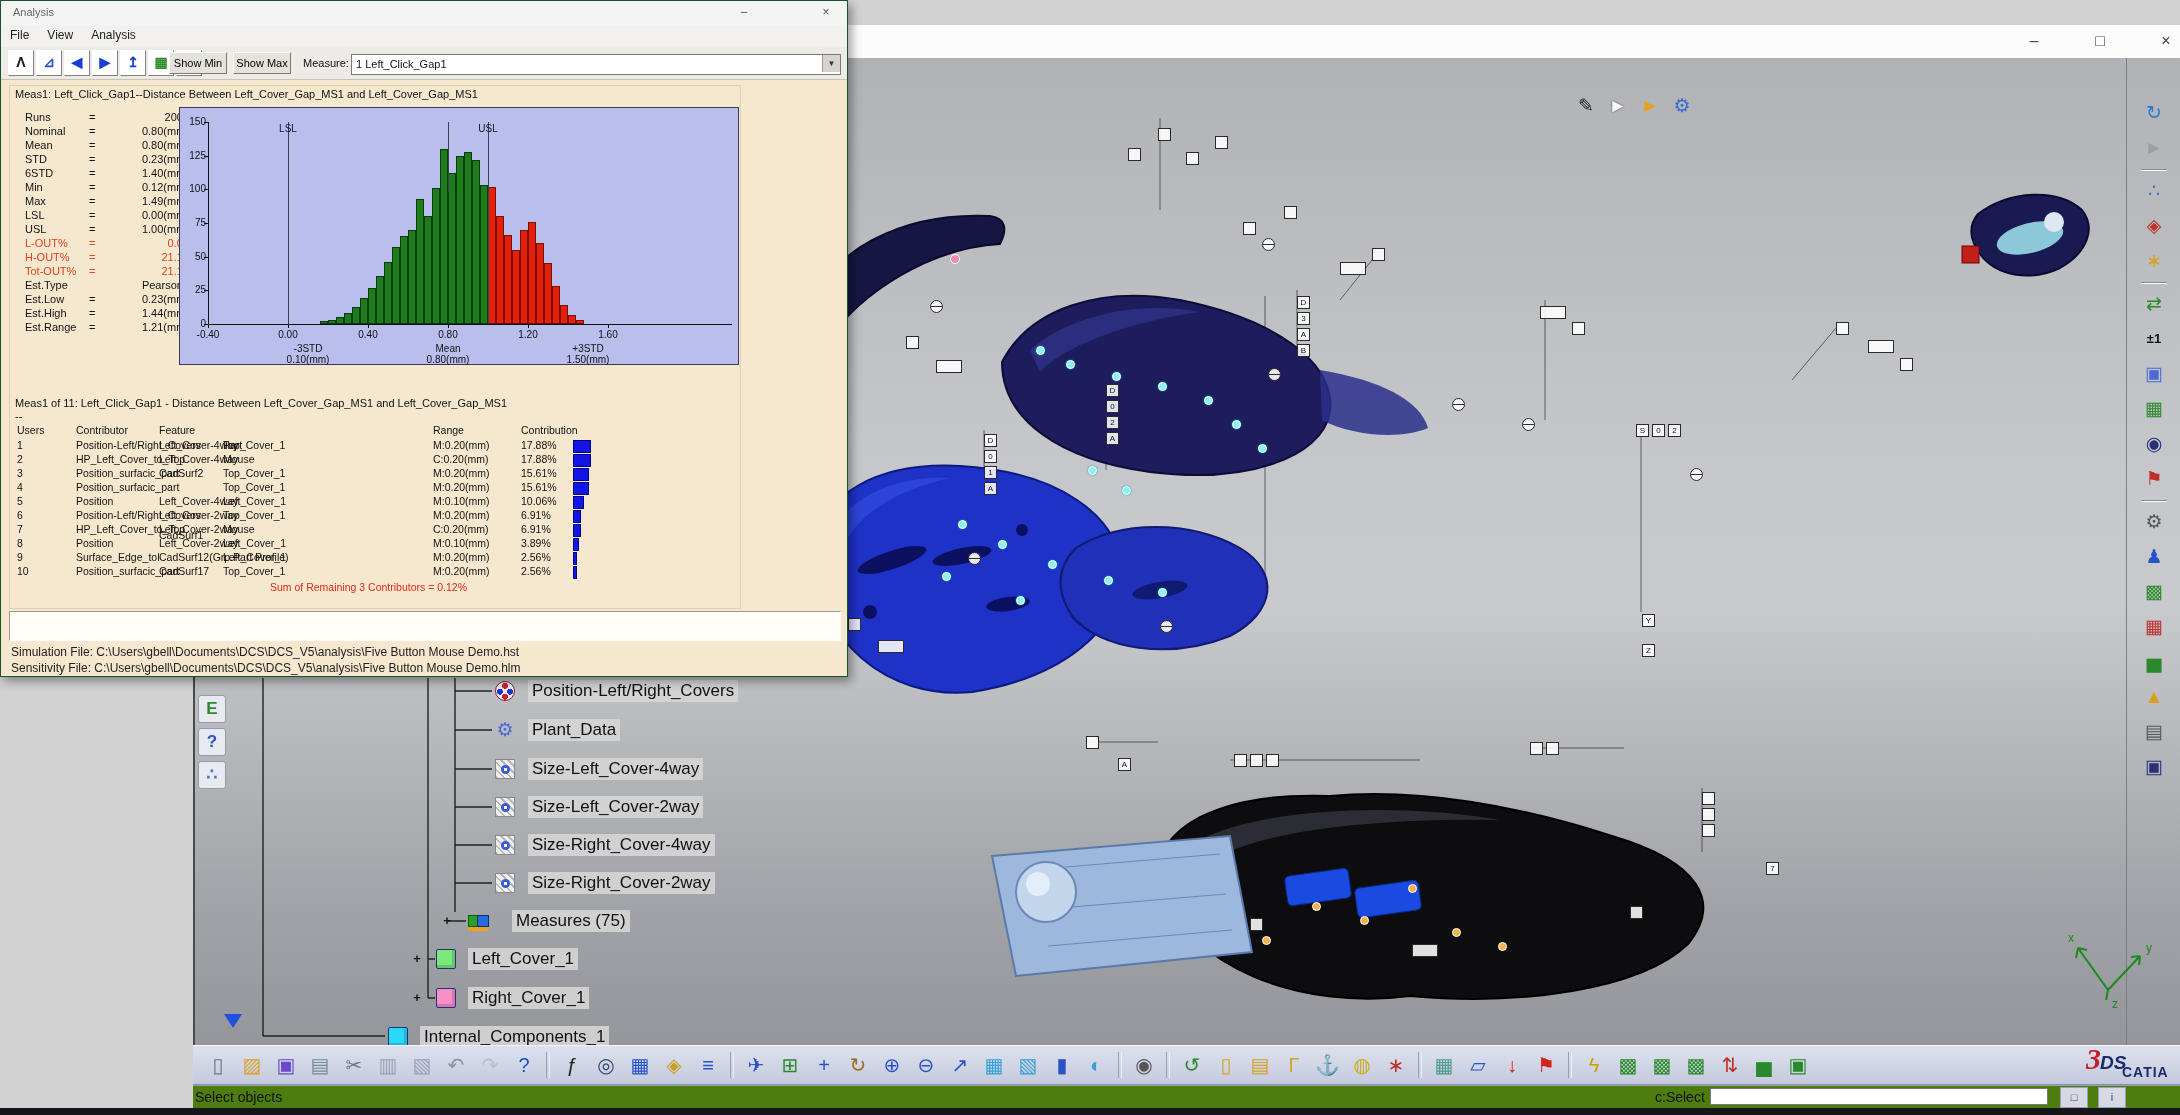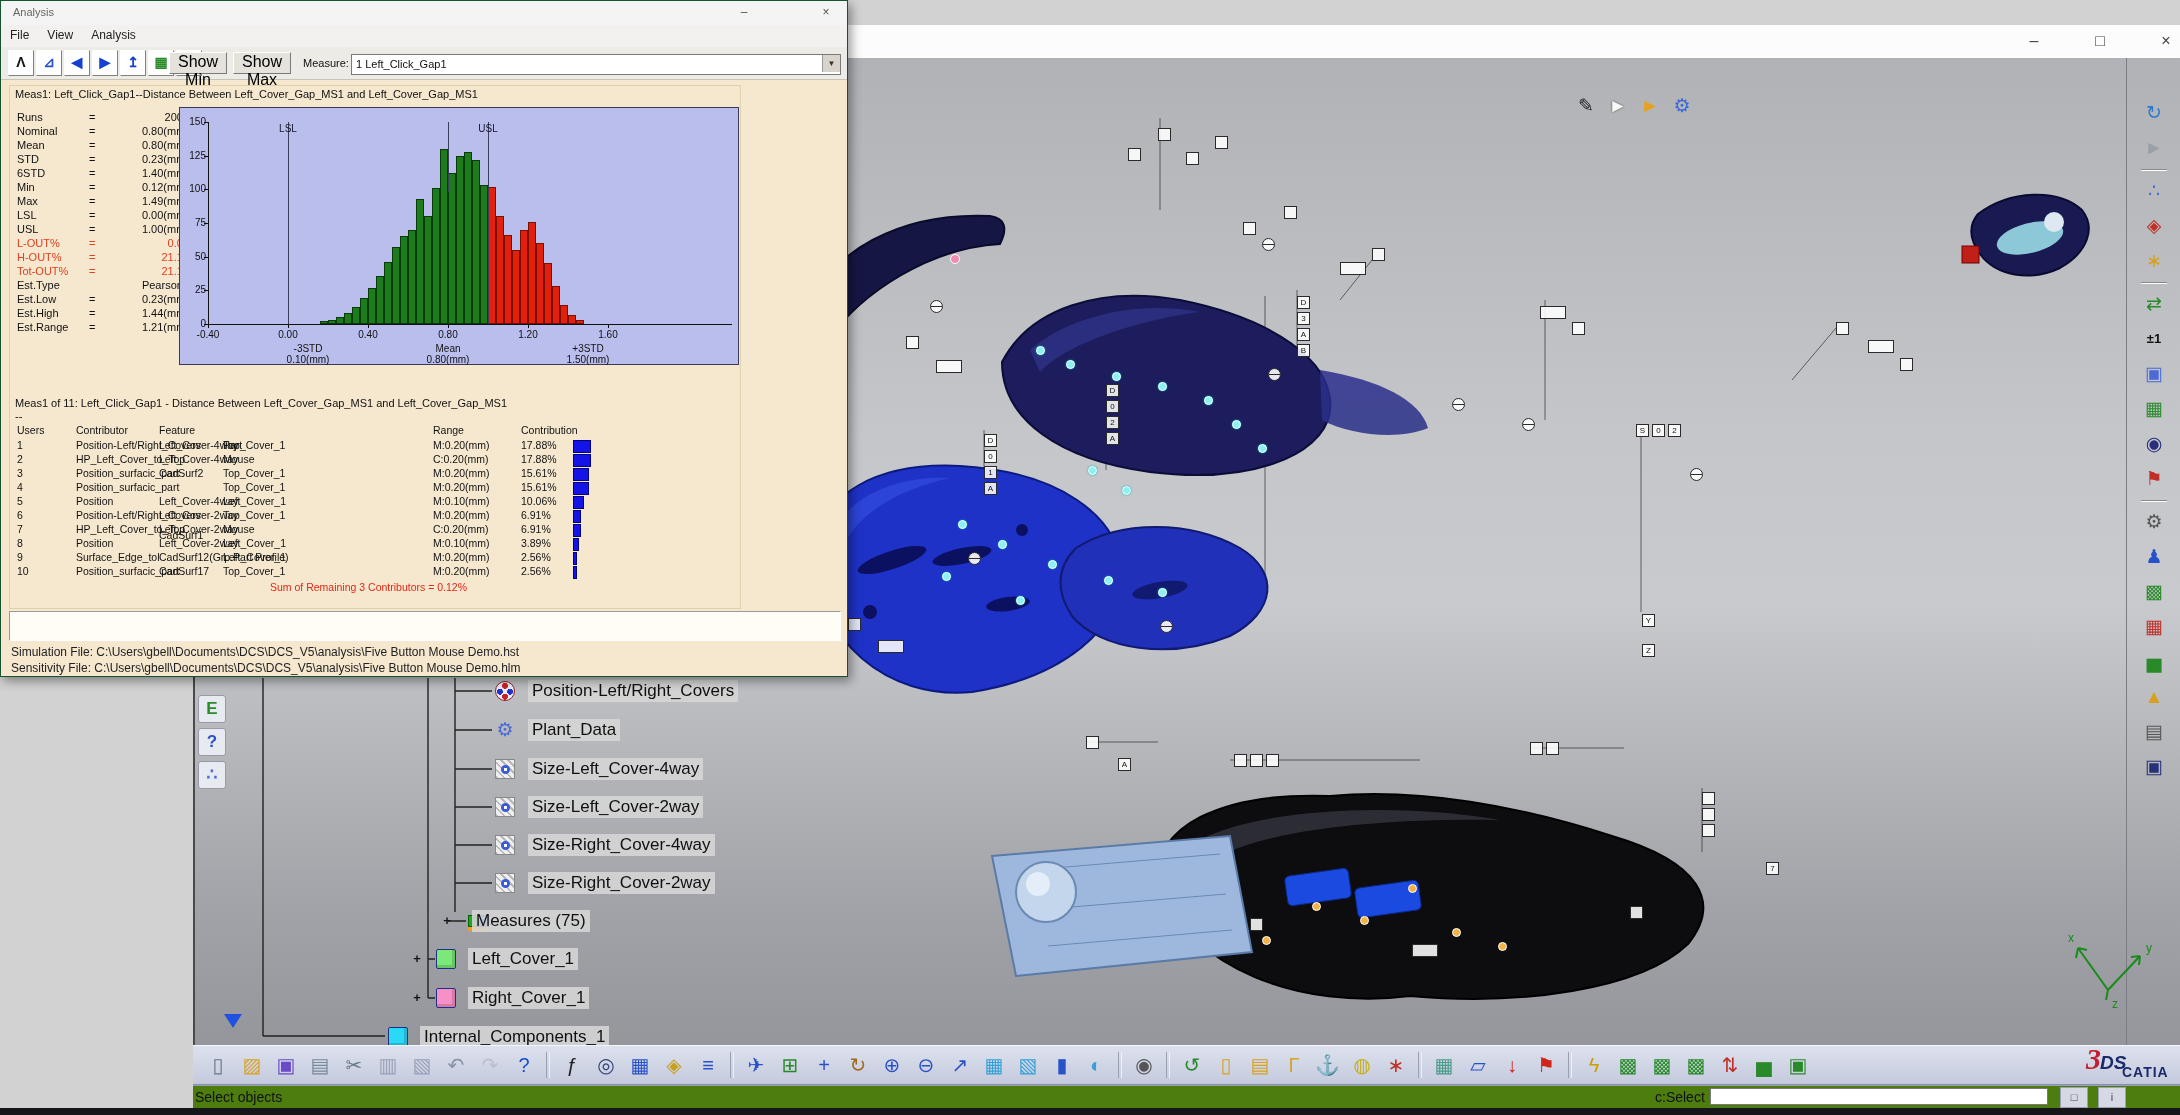--- a/index.html
+++ b/index.html
@@ -62,30 +62,30 @@
      box-shadow:3px 4px 10px rgba(0,0,0,.4);box-sizing:border-box;font-size:11px}
   .dlg-title{position:absolute;left:0;top:0;width:100%;height:24px;background:#f4f4f4;border-bottom:1px solid #e0e0e0}
   .dlg-title .t{position:absolute;left:12px;top:5px;font-size:11px;color:#666}
   .dbtn{position:absolute;top:3px;width:26px;height:17px;text-align:center;font-size:12px;color:#555;line-height:17px}
   .dlg-menu{position:absolute;left:0;top:24px;width:100%;height:22px;background:#f2f1ef;border-bottom:1px solid #ddd}
   .mitem{display:inline-block;padding:3px 9px;font-size:12px;color:#222;cursor:default}
   .dlg-toolbar{position:absolute;left:0;top:46px;width:100%;height:32px;background:#ecebe6;border-bottom:1px solid #c8c4ba}
   .aicon{display:inline-block;width:24px;height:24px;margin:3px 1px;background:#fff;border:1px solid;
      border-color:#fff #808080 #808080 #fff;text-align:center;font-size:14px;line-height:23px;font-weight:bold}
   .btn{position:absolute;top:5px;height:22px;background:#e4e2da;border:1px solid;border-color:#fff #7a7a7a #7a7a7a #fff;
-     font-size:16px;font-family:"Liberation Sans",sans-serif;padding:0}
+     font-size:11px;font-family:"Liberation Sans",sans-serif;padding:0}
   .mlabel{position:absolute;left:302px;top:10px;font-size:11px}
   .combo{position:absolute;left:350px;top:7px;width:488px;height:19px;background:#fff;border:1px solid #7a7a7a;font-size:11px}
   .combo .cv{position:absolute;left:4px;top:3px}
   .carr{position:absolute;right:0;top:0;width:17px;height:17px;background:#d8d4cc;border-left:1px solid #999;
      text-align:center;font-size:8px;line-height:17px;color:#333}
   .meas-title{position:absolute;left:14px;top:87px;font-size:11px}
   .inner-panel{position:absolute;left:8px;top:84px;width:730px;height:522px;border:1px solid #e0d0ac;pointer-events:none}
   .srow{position:relative;height:14px}
-  .sl{position:absolute;left:0}
+  .sl{position:absolute;left:8px}
   .se{position:absolute;left:72px}
   .sv{position:absolute;left:60px;width:112px;text-align:right}
   .red .sl,.red .se,.red .sv{color:#e04020}
   .chart{left:178px;top:106px;width:558px;height:256px;background:#babeec;border:1px solid #3a3a58}
   .yaxisline{position:absolute;left:28px;top:14px;width:1px;height:203px;background:#111}
   .xaxisline{position:absolute;left:28px;top:216px;width:524px;height:1px;background:#111}
   .ylab{position:absolute;width:26px;text-align:right;font-size:10px}
   .ydash{position:absolute;left:24px;width:4px;height:1px;background:#111}
   .xdash{position:absolute;top:216px;width:1px;height:4px;background:#111}
   .xlab{position:absolute;top:221px;width:44px;text-align:center;font-size:10px}
@@ -284,21 +284,21 @@
       <span class="ticon i-size" style="left: 495px; top: 1px;"></span>
       <span class="tlabel" style="left: 528px;">Size-Right_Cover-4way</span>
     </div>
     <div class="titem" style="left: 0px; top: 872px; width: 760px;">
       <span class="ticon i-size" style="left: 495px; top: 1px;"></span>
       <span class="tlabel" style="left: 528px;">Size-Right_Cover-2way</span>
     </div>
     <div class="titem" style="left: 0px; top: 910px; width: 760px;">
       <span class="texp" style="left: 440px; top: 4px;">+</span>
       <span class="ticon i-measure" style="left: 468px; top: 1px;"></span>
-      <span class="tlabel" style="left: 472px; text-align: center;">Measures (75)</span>
+      <span class="tlabel" style="left: 512px; text-align: center;">Measures (75)</span>
     </div>
     <div class="titem" style="left: 0px; top: 948px; width: 760px;">
       <span class="texp" style="left: 410px; top: 4px;">+</span>
       <span class="ticon i-box i-box-green" style="left: 436px; top: 1px;"></span>
       <span class="tlabel" style="left: 468px;">Left_Cover_1</span>
     </div>
     <div class="titem" style="left: 0px; top: 987px; width: 760px;">
       <span class="texp" style="left: 410px; top: 4px;">+</span>
       <span class="ticon i-box i-box-pink" style="left: 436px; top: 1px;"></span>
       <span class="tlabel" style="left: 468px;">Right_Cover_1</span>

